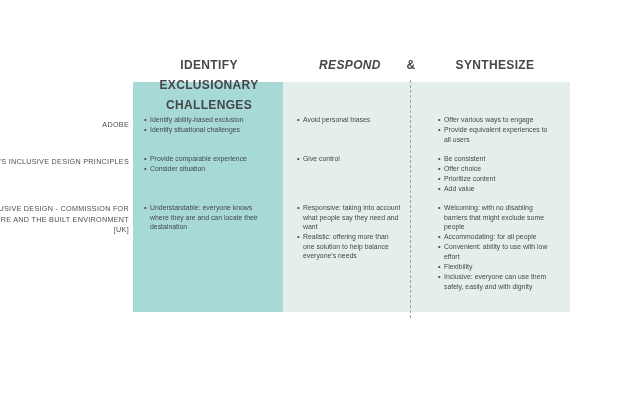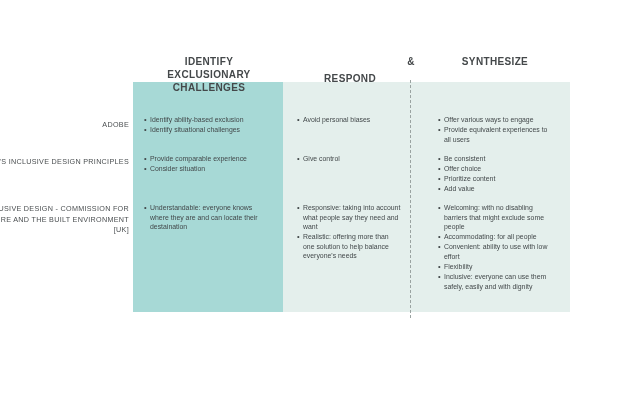--- a/index.html
+++ b/index.html
@@ -49,29 +49,29 @@
     top: 80px;
     width: 0;
     height: 238px;
     border-left: 1px dashed #9aa3a1;
   }
 
   
   .col-header {
     position: absolute;
     text-align: center;
-    font-size: 10px;
+    font-size: 12px;
     font-weight: bold;
     letter-spacing: 0.35px;
     color: #44484a;
-    line-height: 13px;
+    line-height: 20px;
     text-transform: uppercase;
   }
   #hdr-identify { left: 143px; top: 55px; width: 132px; }
-  #hdr-respond  { left: 300px; top: 72px; width: 100px; }
+  #hdr-respond  { left: 300px; top: 55px; width: 100px; font-style: italic; }
   #hdr-amp      { left: 400px; top: 55px; width: 22px; }
   #hdr-synth    { left: 430px; top: 55px; width: 130px; text-align: center; }
 
   
   .row-label {
     position: absolute;
     right: 511px;          
     width: 180px;
     text-align: right;
     font-size: 7.2px;

